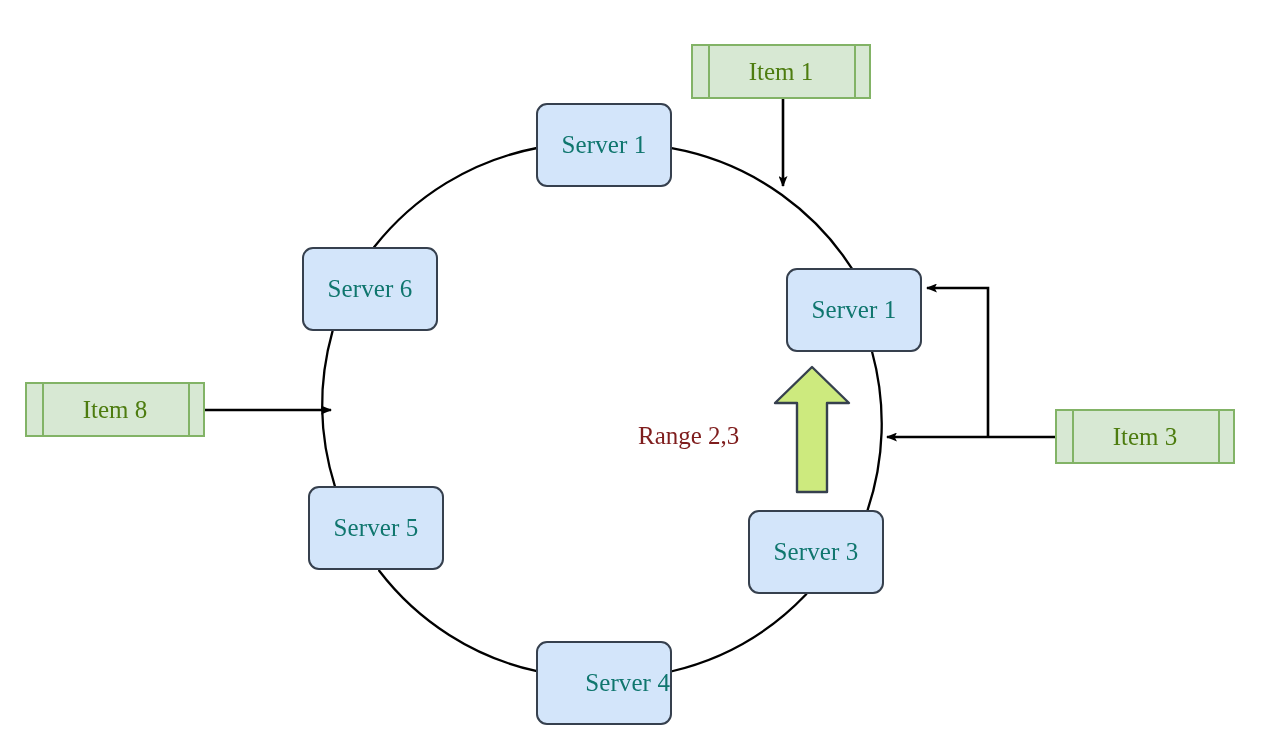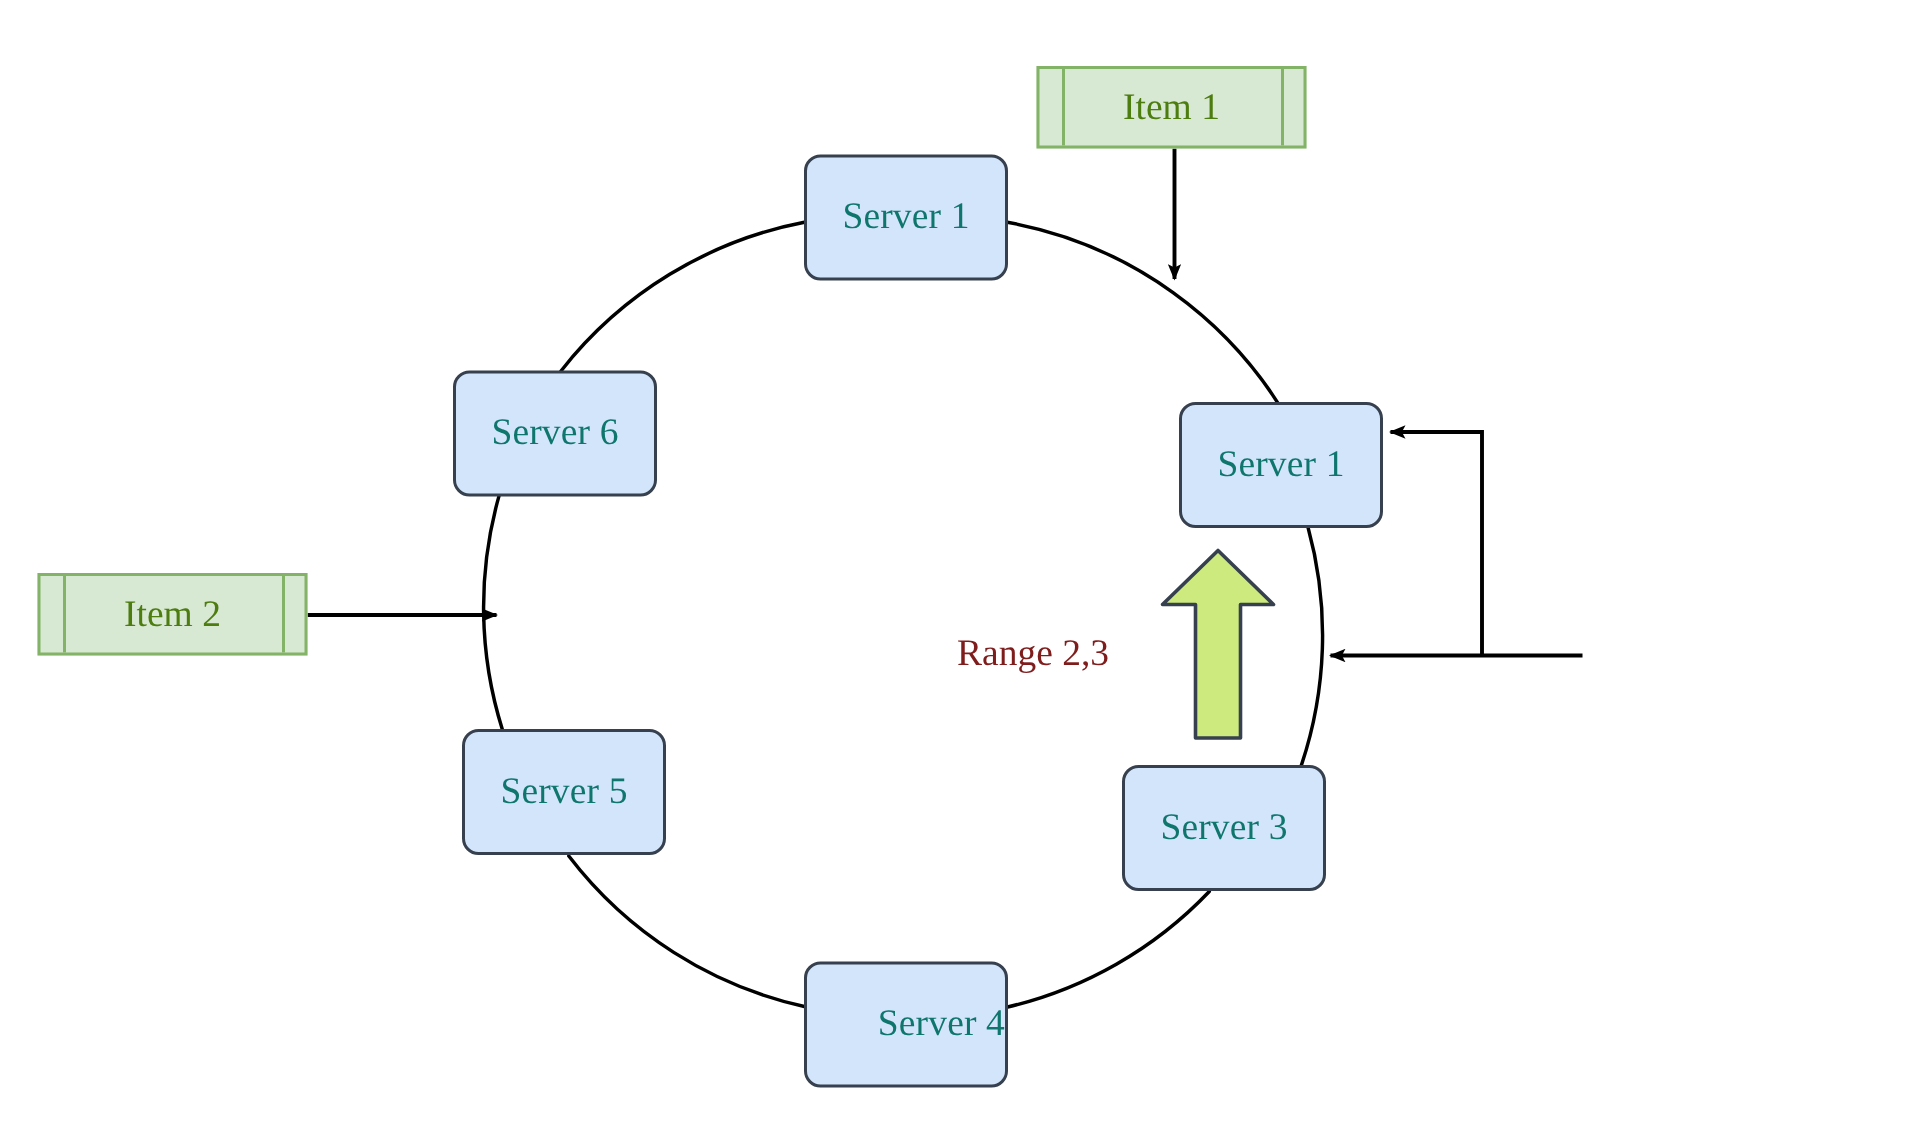--- a/index.html
+++ b/index.html
@@ -160,19 +160,24 @@
 
   <div class="item-node" style="left:691px; top:44px;">
     <span class="bar-left"></span>
     <span class="bar-right"></span>
     <span class="item-label">Item 1</span>
   </div>
 
   <div class="item-node" style="left:25px; top:382px;">
     <span class="bar-left"></span>
     <span class="bar-right"></span>
-    <span class="item-label">Item 2</span>
+    <span class="item-label">Item 8</span>
   </div>
 
+  <div class="item-node" style="left:1055px; top:409px;">
+    <span class="bar-left"></span>
+    <span class="bar-right"></span>
+    <span class="item-label">Item 3</span>
+  </div>
 
   <div class="range-label" style="left:638px; top:422px;">Range 2,3</div>
 
 </div>
 
 </body></html>

